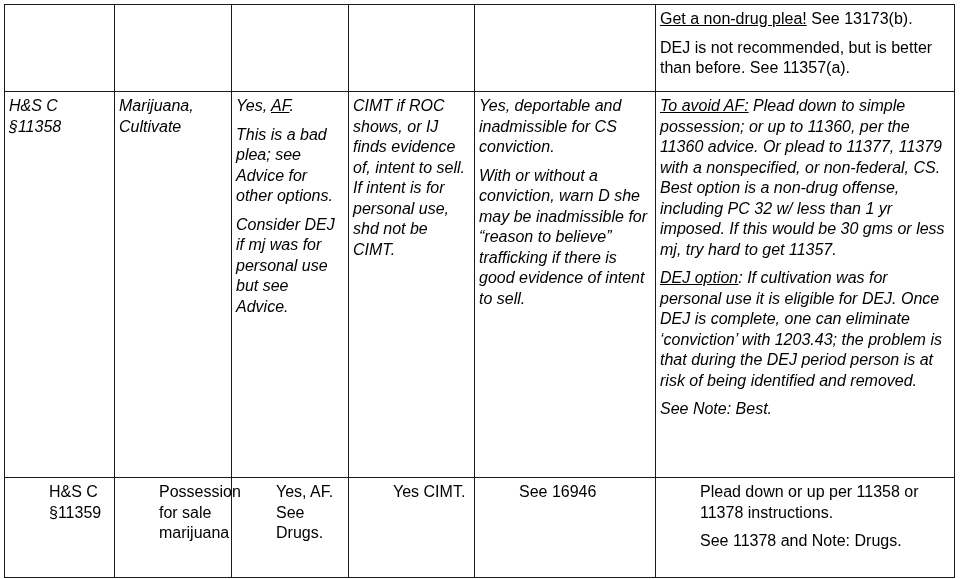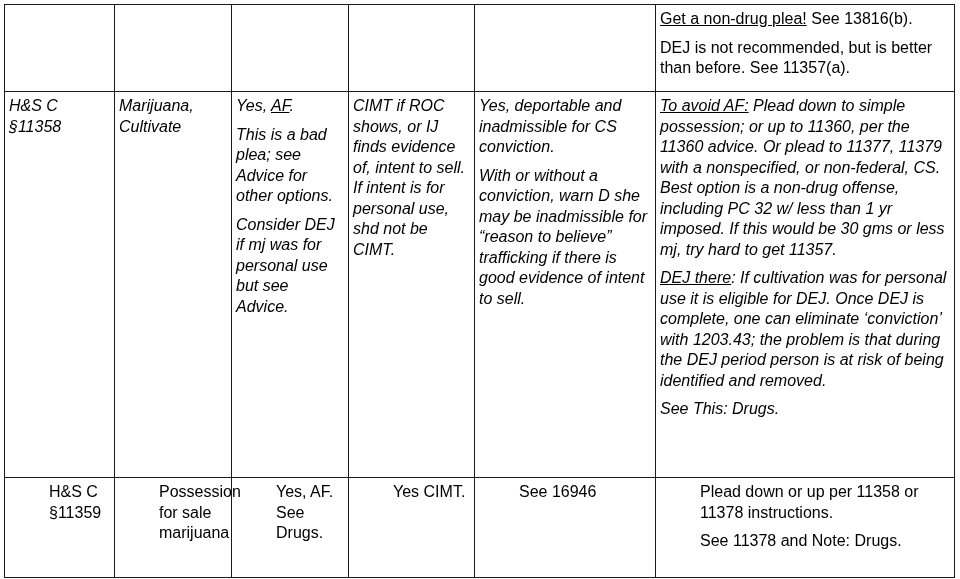--- a/index.html
+++ b/index.html
@@ -32,21 +32,21 @@
   </colgroup>
   <tbody>
 
     <tr class="r0">
       <td><span></span></td>
       <td><span></span></td>
       <td></td>
       <td></td>
       <td></td>
       <td>
-        <p><span class="u">Get a non-drug plea!</span><span> See 13816(b).</span></p>
+        <p><span class="u">Get a non-drug plea!</span><span> See 13173(b).</span></p>
         <p><span>DEJ is not recommended, but is better than before.  See 11357(a).</span></p>
       </td>
     </tr>
 
     <tr class="r1">
       <td><span>H&amp;S C §11358</span></td>
       <td><span>Marijuana, Cultivate</span></td>
       <td>
         <p><span>Yes, </span><span class="u">AF</span><span>.</span></p>
         <p><span>This is a bad plea; see Advice for other options.</span></p>
@@ -54,22 +54,22 @@
       </td>
       <td>
         <p>CIMT if ROC shows, or IJ finds evidence of, intent to sell. If intent is for personal use, shd not be CIMT.</p>
       </td>
       <td>
         <p>Yes, deportable and inadmissible for CS conviction.</p>
         <p>With or without a conviction, warn D she may be inadmissible for “reason to believe” trafficking if there is good evidence of intent to sell.</p>
       </td>
       <td>
         <p><span class="u">To avoid AF:</span><span> Plead down to simple possession; or up to 11360, per the 11360 advice. Or plead to 11377, 11379 with a nonspecified, or non-federal, CS. Best option is a non-drug offense, including PC 32 w/ less than 1 yr imposed. If this would be 30 gms or less mj, try hard to get 11357.</span></p>
-        <p><span class="u">DEJ there</span><span>: If cultivation was for personal use it is eligible for DEJ. Once DEJ is complete, one can eliminate ‘conviction’ with 1203.43; the problem is that during the DEJ period person is at risk of being identified and removed.</span></p>
-        <p><span>See This: Drugs.</span></p>
+        <p><span class="u">DEJ option</span><span>: If cultivation was for personal use it is eligible for DEJ. Once DEJ is complete, one can eliminate ‘conviction’ with 1203.43; the problem is that during the DEJ period person is at risk of being identified and removed.</span></p>
+        <p><span>See Note: Best.</span></p>
       </td>
     </tr>
 
     <tr class="r2">
       <td><span>H&amp;S C §11359</span></td>
       <td><span>Possession for sale marijuana</span></td>
       <td>
         <p>Yes, AF. See Drugs.</p>
       </td>
       <td>

